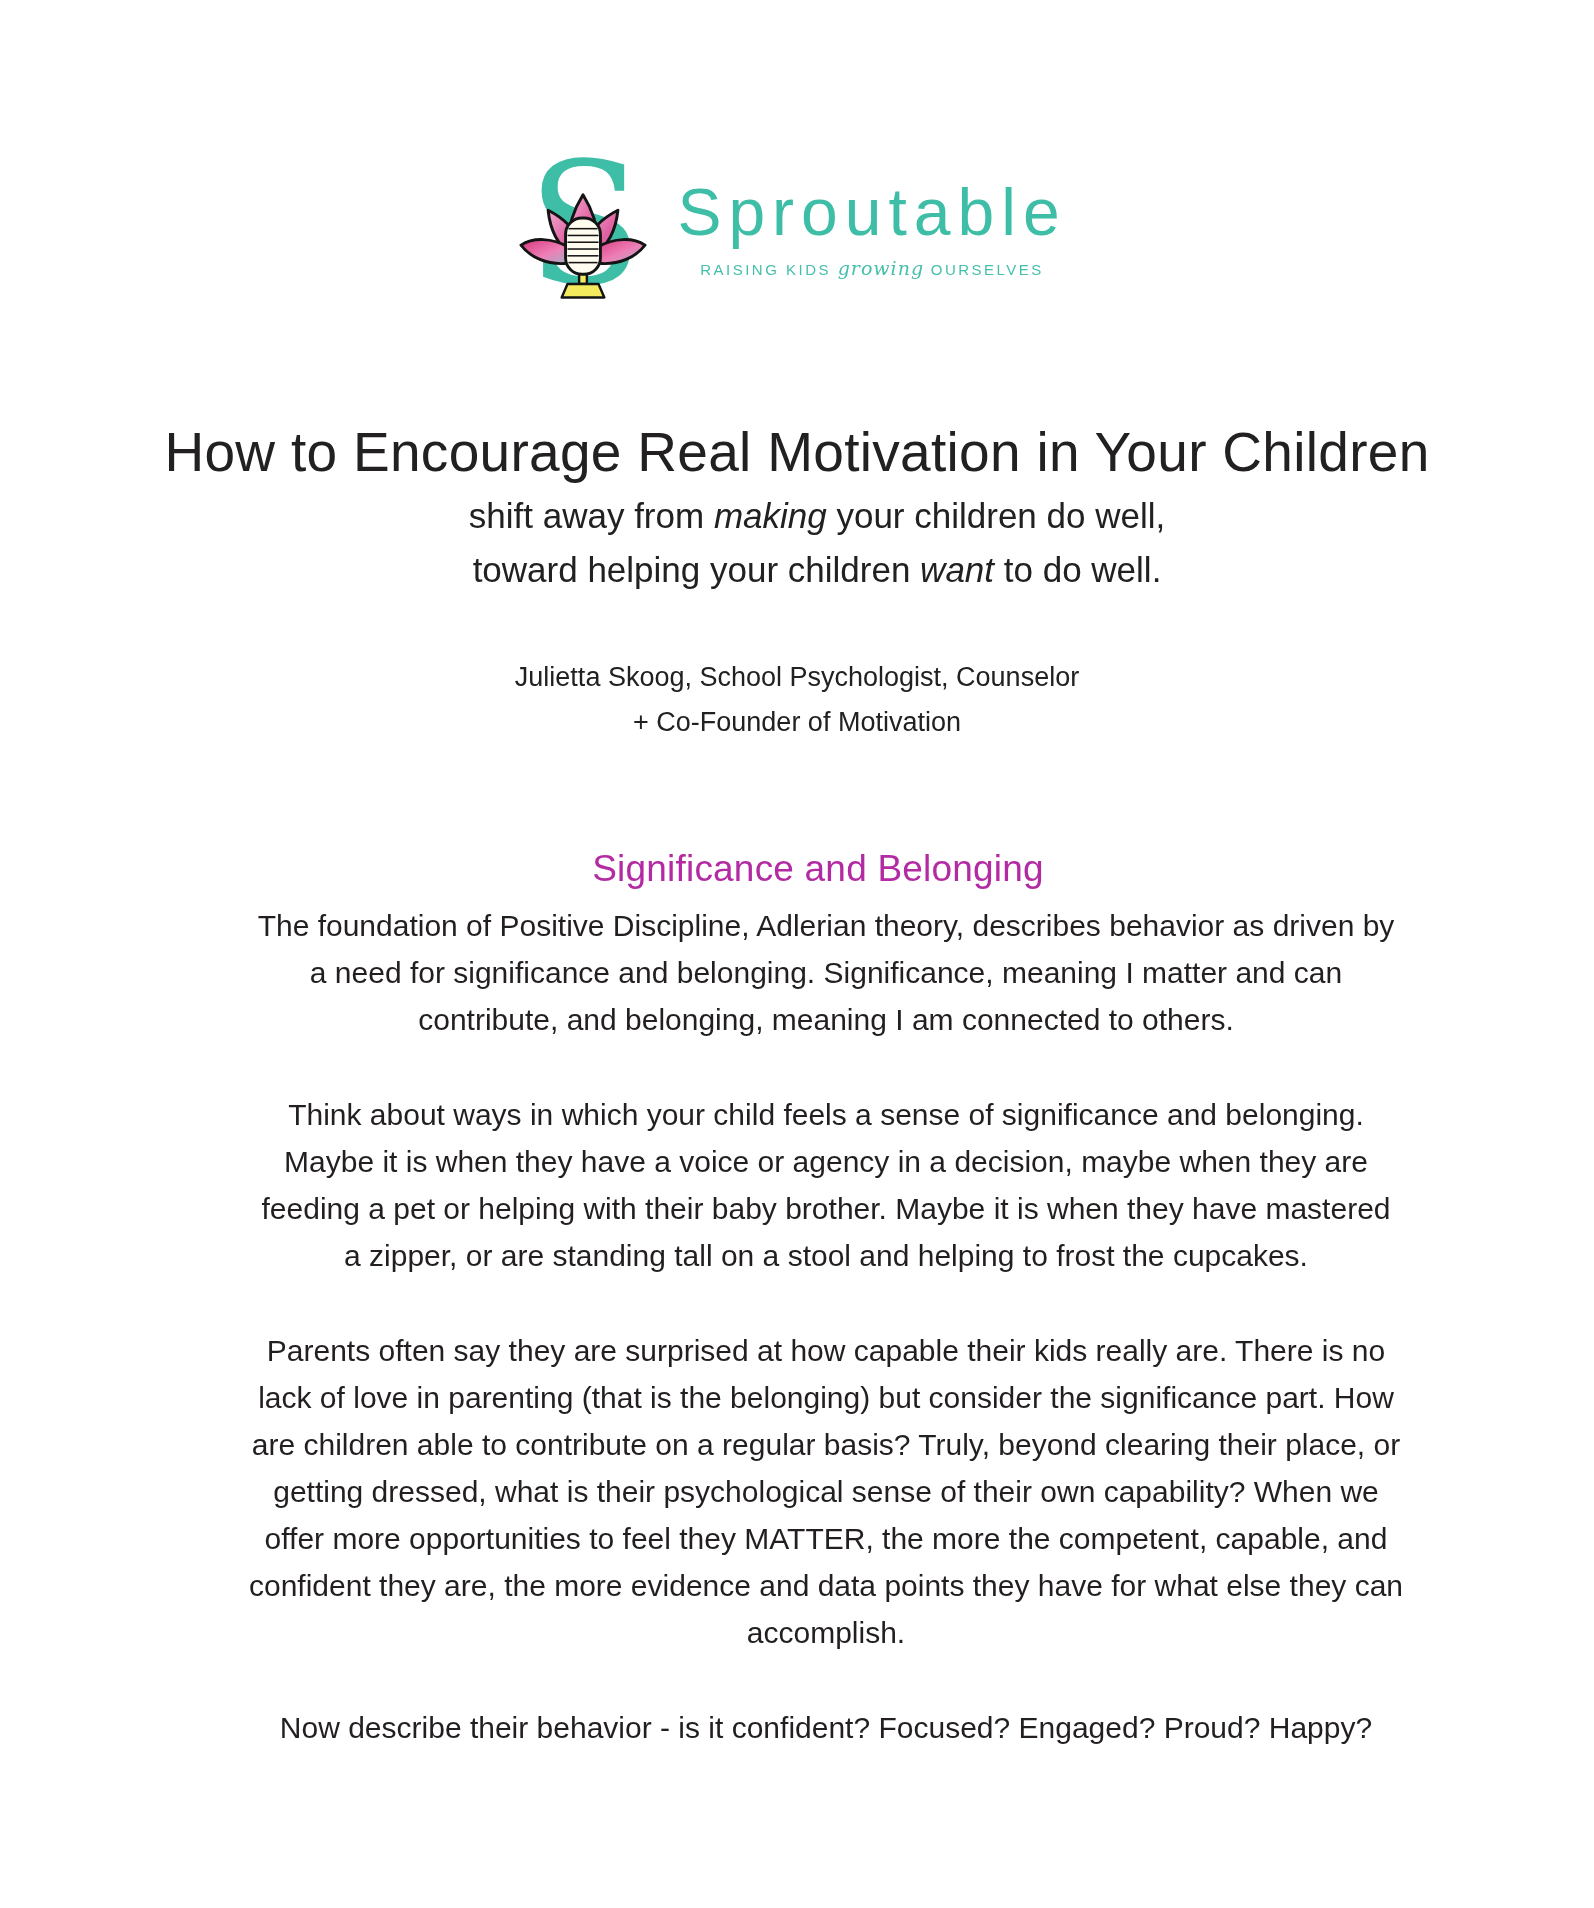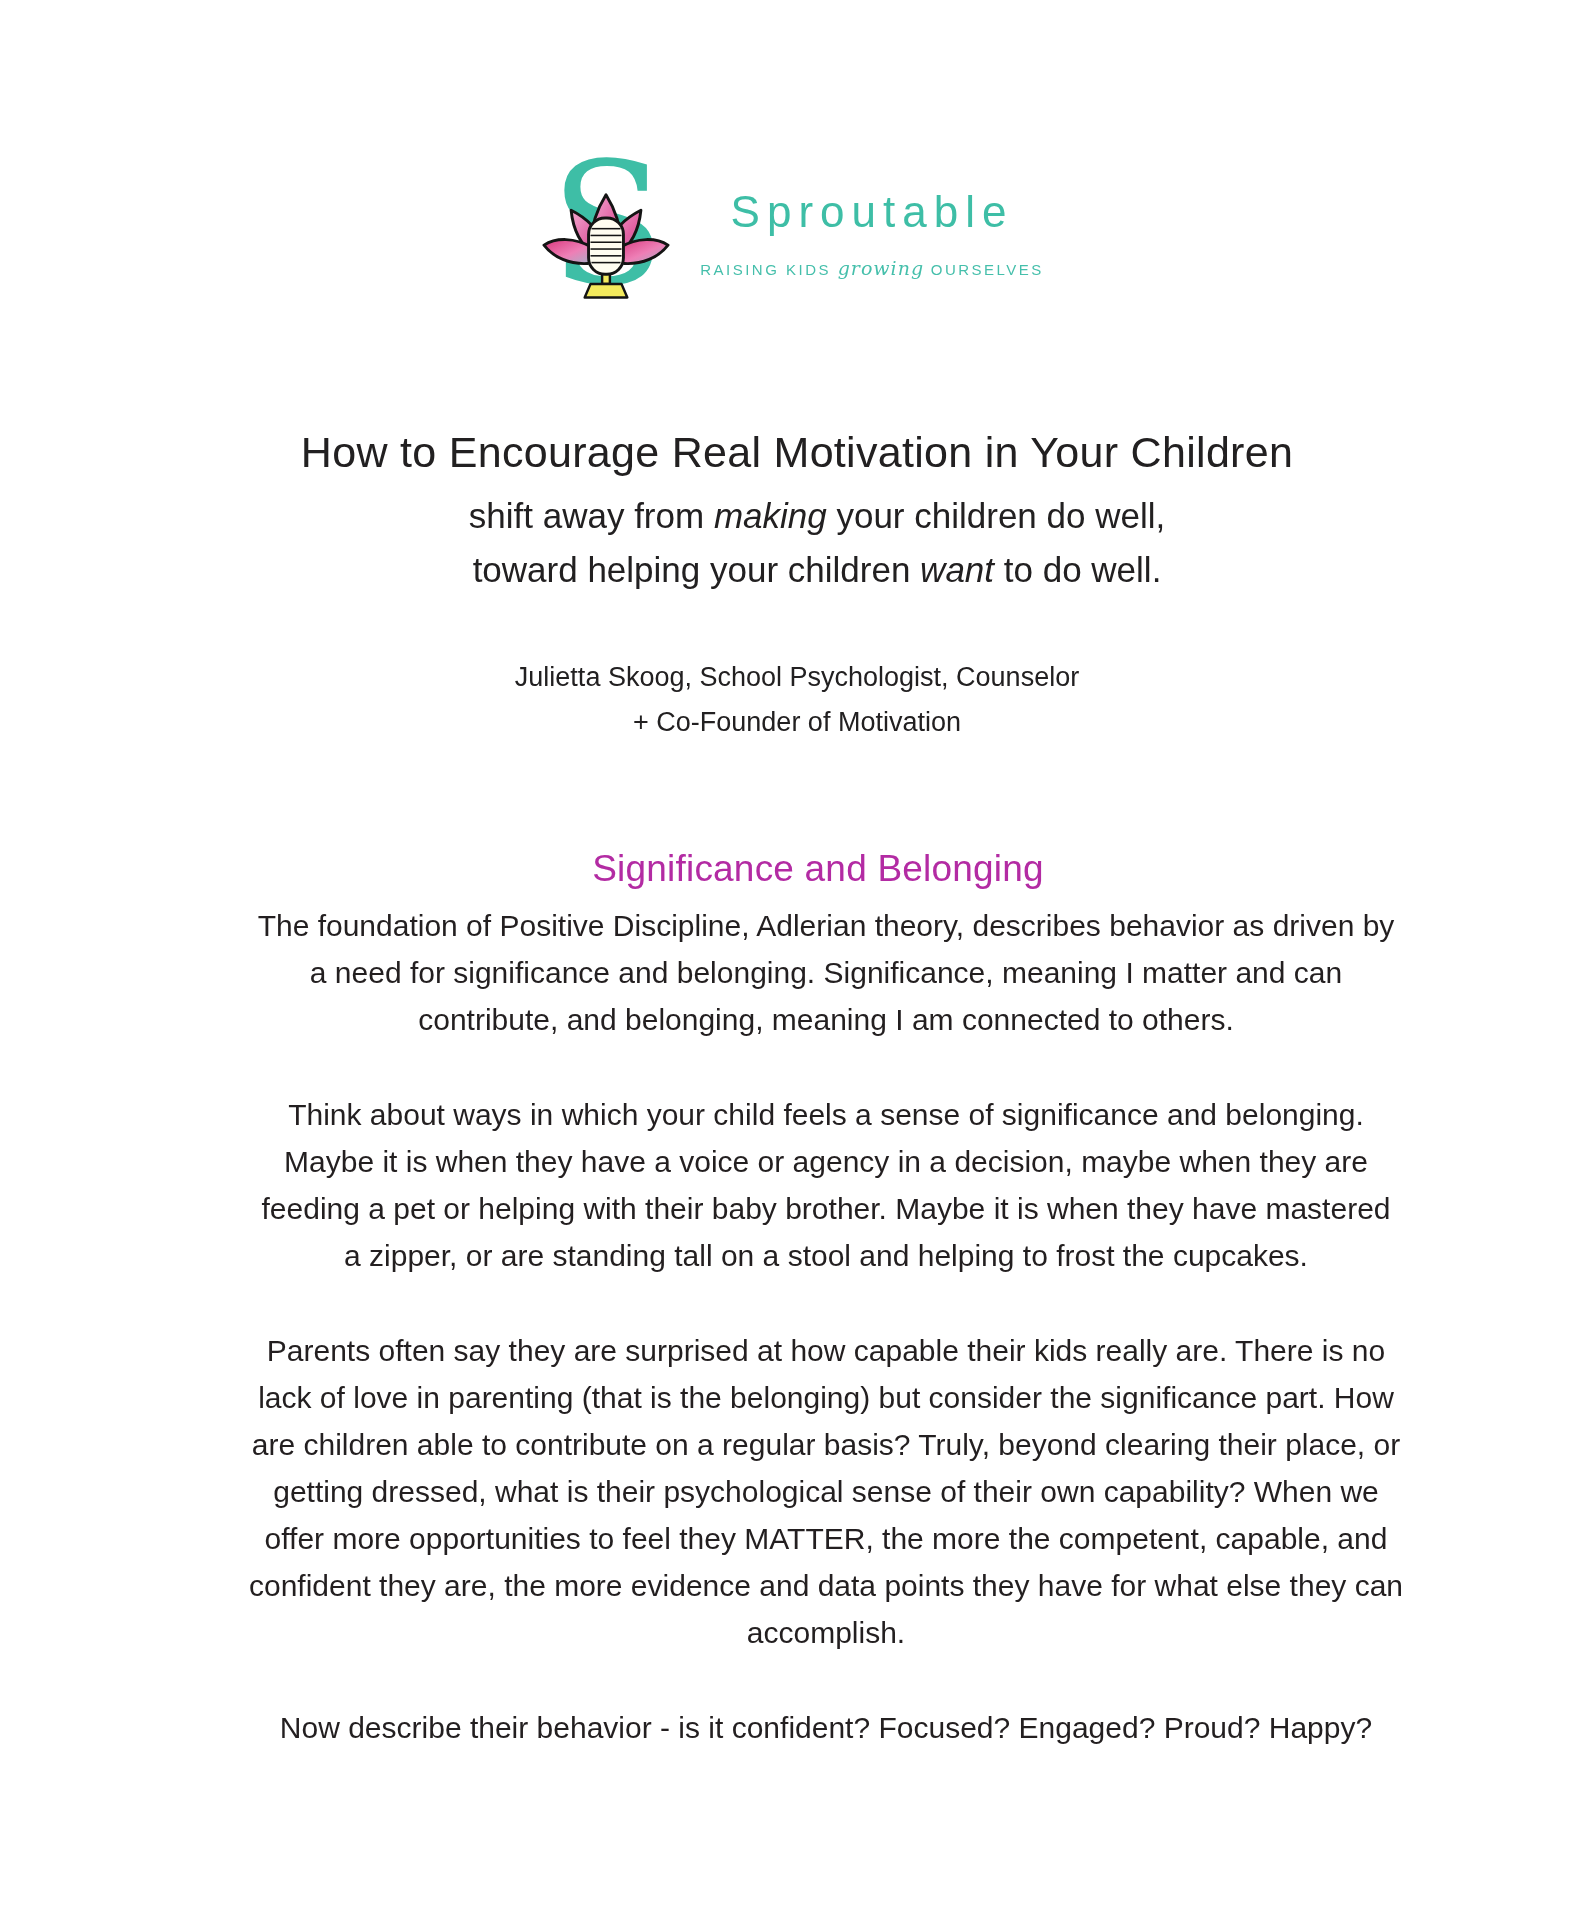--- a/index.html
+++ b/index.html
@@ -38,21 +38,21 @@
   }
   .lotus-svg {
     position: absolute;
     left: -14px;
     top: 42px;
     width: 140px;
     height: 126px;
   }
   .brand-block { padding-top: 34px; text-align: center; }
   .brand-name {
-    font-size: 44px;
+    font-size: 66px;
     font-weight: 300;
     letter-spacing: 7px;
     color: #3EBEA6;
     line-height: 66px;
   }
   .tagline {
     margin-top: 12px;
     font-size: 15px;
     letter-spacing: 2.5px;
     color: #45BFAB;
@@ -63,21 +63,21 @@
     font-style: italic;
     font-size: 19px;
     letter-spacing: 1px;
     text-transform: lowercase;
   }
 
   
   .title-block { margin-top: 112px; text-align: center; }
   .doc-title {
     margin: 0;
-    font-size: 43px;
+    font-size: 55px;
     font-weight: 500;
     letter-spacing: 0.3px;
     color: #222021;
     line-height: 50px;
   }
   .subtitle {
     margin: 12px 0 0 0;
     font-size: 35px;
     line-height: 54px;
     color: #222021;

